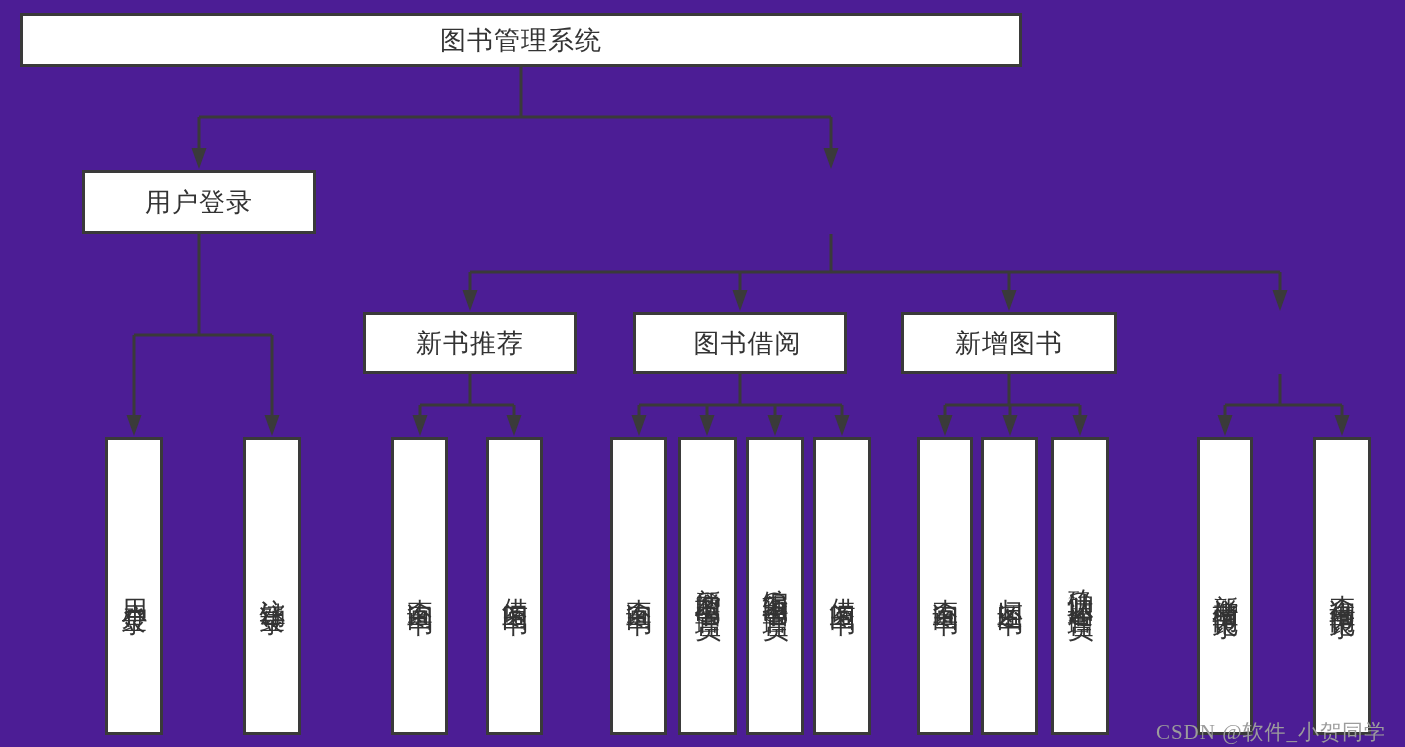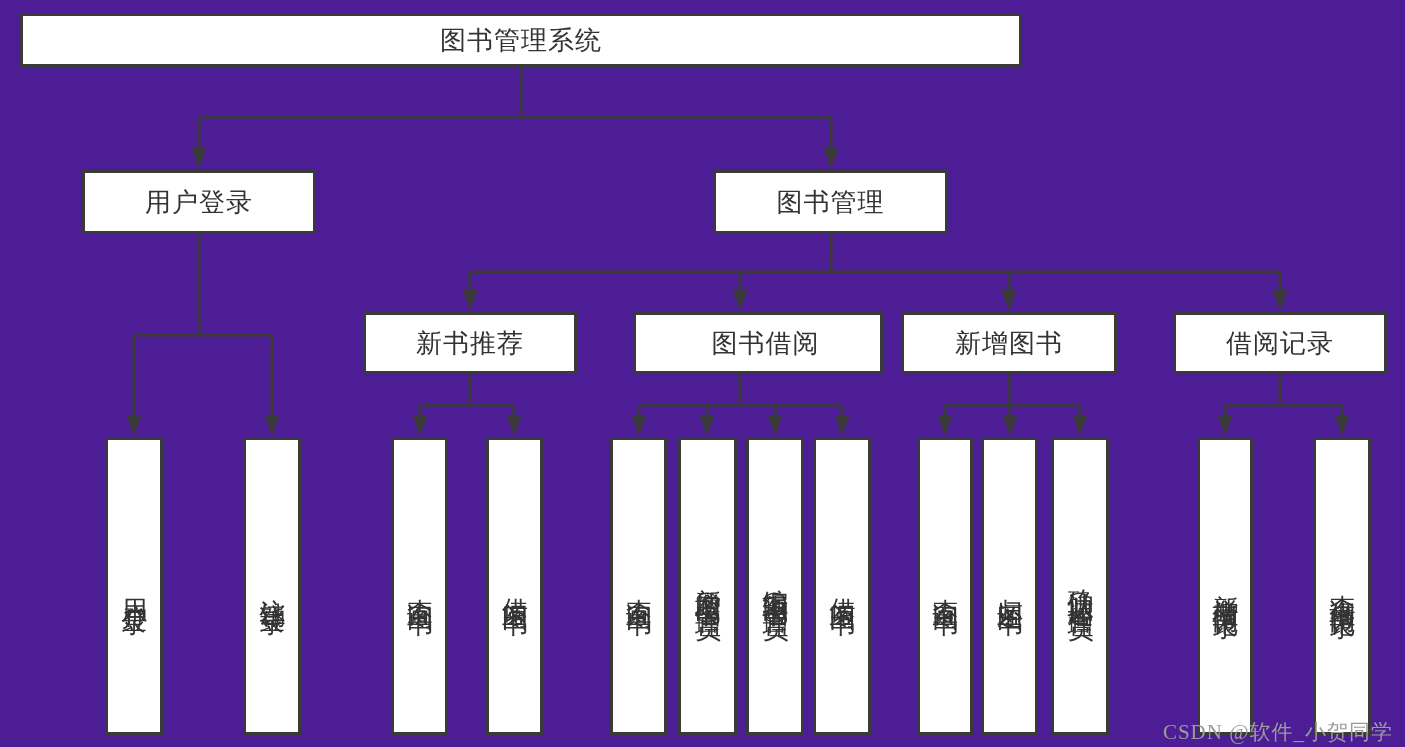--- a/index.html
+++ b/index.html
@@ -25,21 +25,21 @@
     white-space:nowrap;
   }
   .leaf span {
     writing-mode:vertical-rl;
     text-orientation:mixed;
     letter-spacing:4px;
     line-height:1;
   }
   #watermark {
     position:absolute;
-    right:12px;
+    right:19px;
     bottom:1px;
     font-size:21px;
     letter-spacing:1px;
     color:#9c9c9c;
     white-space:nowrap;
   }
 </style>
 </head>
 <body>
 
@@ -92,35 +92,29 @@
     </g>
   </svg>
 
   <div class="box" style="left:20px; top:13px; width:1002px; height:54px;">
     <span>图书管理系统</span>
   </div>
 
   <div class="box" style="left:82px; top:170px; width:234px; height:64px;">
     <span>用户登录</span>
   </div>
-  <div class="box" style="left:713px; top:170px; width:235px; height:64px;">
-    <span>图书管理</span>
-  </div>
 
   <div class="box" style="left:363px; top:312px; width:214px; height:62px;text-align:center;">
     <span>新书推荐</span>
   </div>
-  <div class="box" style="left:633px; top:312px; width:250px; height:62px;padding-left:15px;">
+  <div class="box" style="left:633px; top:312px; width:214px; height:62px;padding-left:15px;">
     <span>图书借阅</span>
   </div>
   <div class="box" style="left:901px; top:312px; width:216px; height:62px;">
     <span>新增图书</span>
-  </div>
-  <div class="box" style="left:1173px; top:312px; width:214px; height:62px;">
-    <span>借阅记录</span>
   </div>
 
   <div class="box leaf" style="left:105px; top:437px; width:58px; height:298px;">
     <span>用户登录</span>
   </div>
   <div class="box leaf" style="left:243px; top:437px; width:58px; height:298px;">
     <span>注销登录</span>
   </div>
 
   <div class="box leaf" style="left:391px; top:437px; width:57px; height:298px;">

